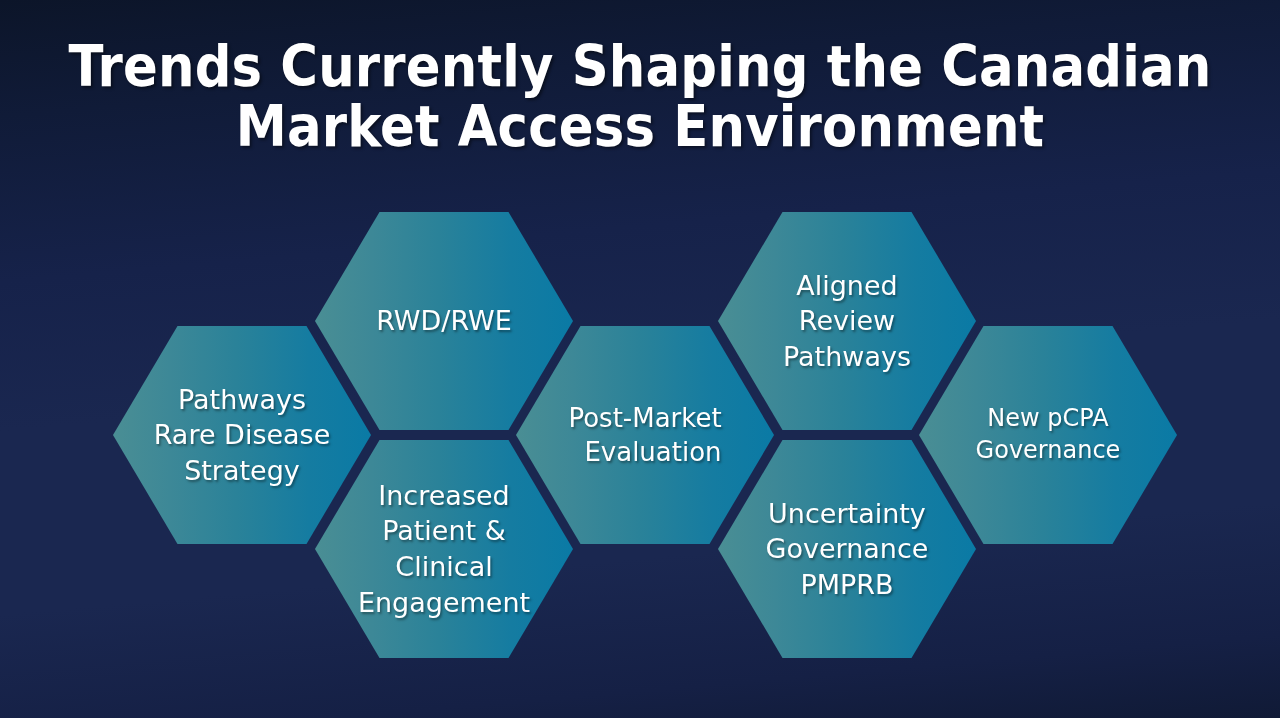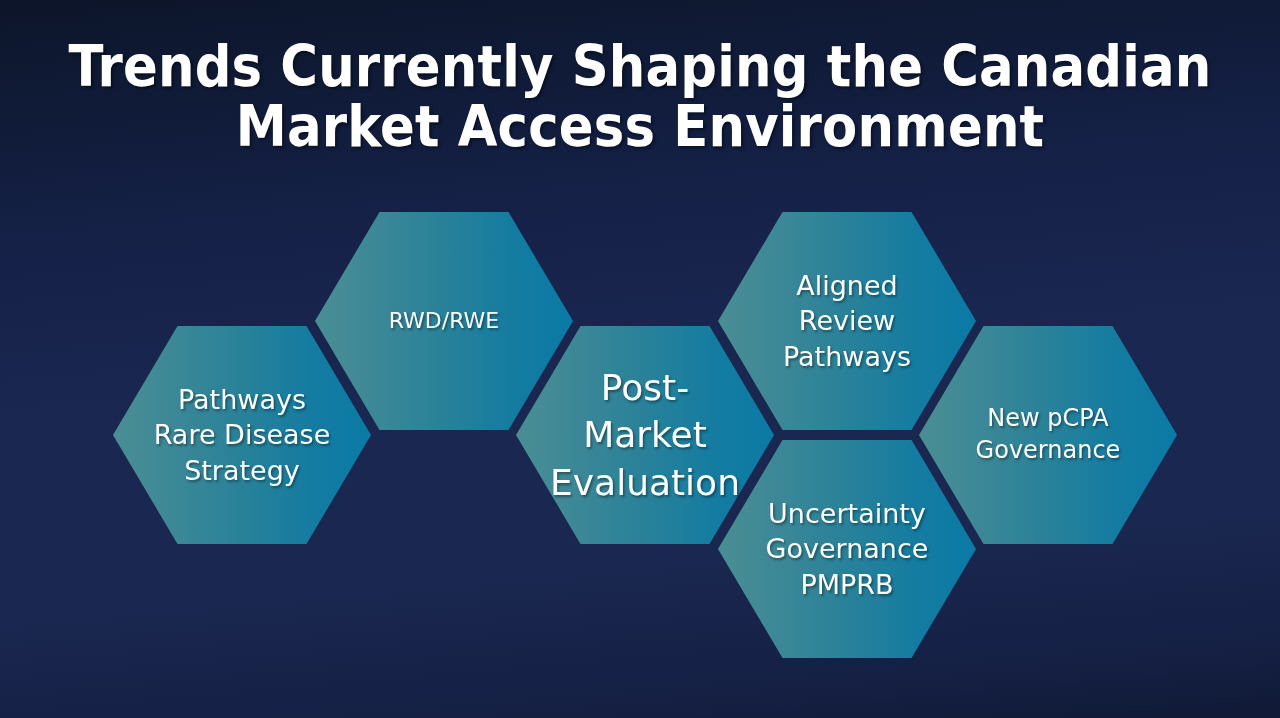--- a/index.html
+++ b/index.html
@@ -84,22 +84,22 @@
   
   .hex.h1 { left: 113px; top: 326px; }   
   .hex.h2 { left: 315px; top: 212px; }   
   .hex.h3 { left: 315px; top: 440px; }   
   .hex.h4 { left: 516px; top: 326px; }   
   .hex.h5 { left: 718px; top: 212px; }   
   .hex.h6 { left: 718px; top: 440px; }   
   .hex.h7 { left: 919px; top: 326px; }   
 
   
-  .hex.h2 .hex-label { font-size: 22px; }
-  .hex.h4 .hex-label { font-size: 36px; }
+  .hex.h2 .hex-label { font-size: 27px; }
+  .hex.h4 .hex-label { font-size: 26px; text-align: right; }
   .hex.h7 .hex-label { font-size: 24px; }
 </style>
 </head>
 <body>
 
 <div id="slide">
 
   <div id="title">Trends Currently Shaping the Canadian
 Market Access Environment</div>
 
@@ -108,20 +108,26 @@
     <div class="hex h1">
       <span class="hex-label">Pathways
 Rare Disease
 Strategy</span>
     </div>
 
     <div class="hex h2">
       <span class="hex-label">RWD/RWE</span>
     </div>
 
+    <div class="hex h3">
+      <span class="hex-label">Increased
+Patient &amp;
+Clinical
+Engagement</span>
+    </div>
 
     <div class="hex h4">
       <span class="hex-label">Post-Market
 Evaluation</span>
     </div>
 
     <div class="hex h5">
       <span class="hex-label">Aligned
 Review
 Pathways</span>

